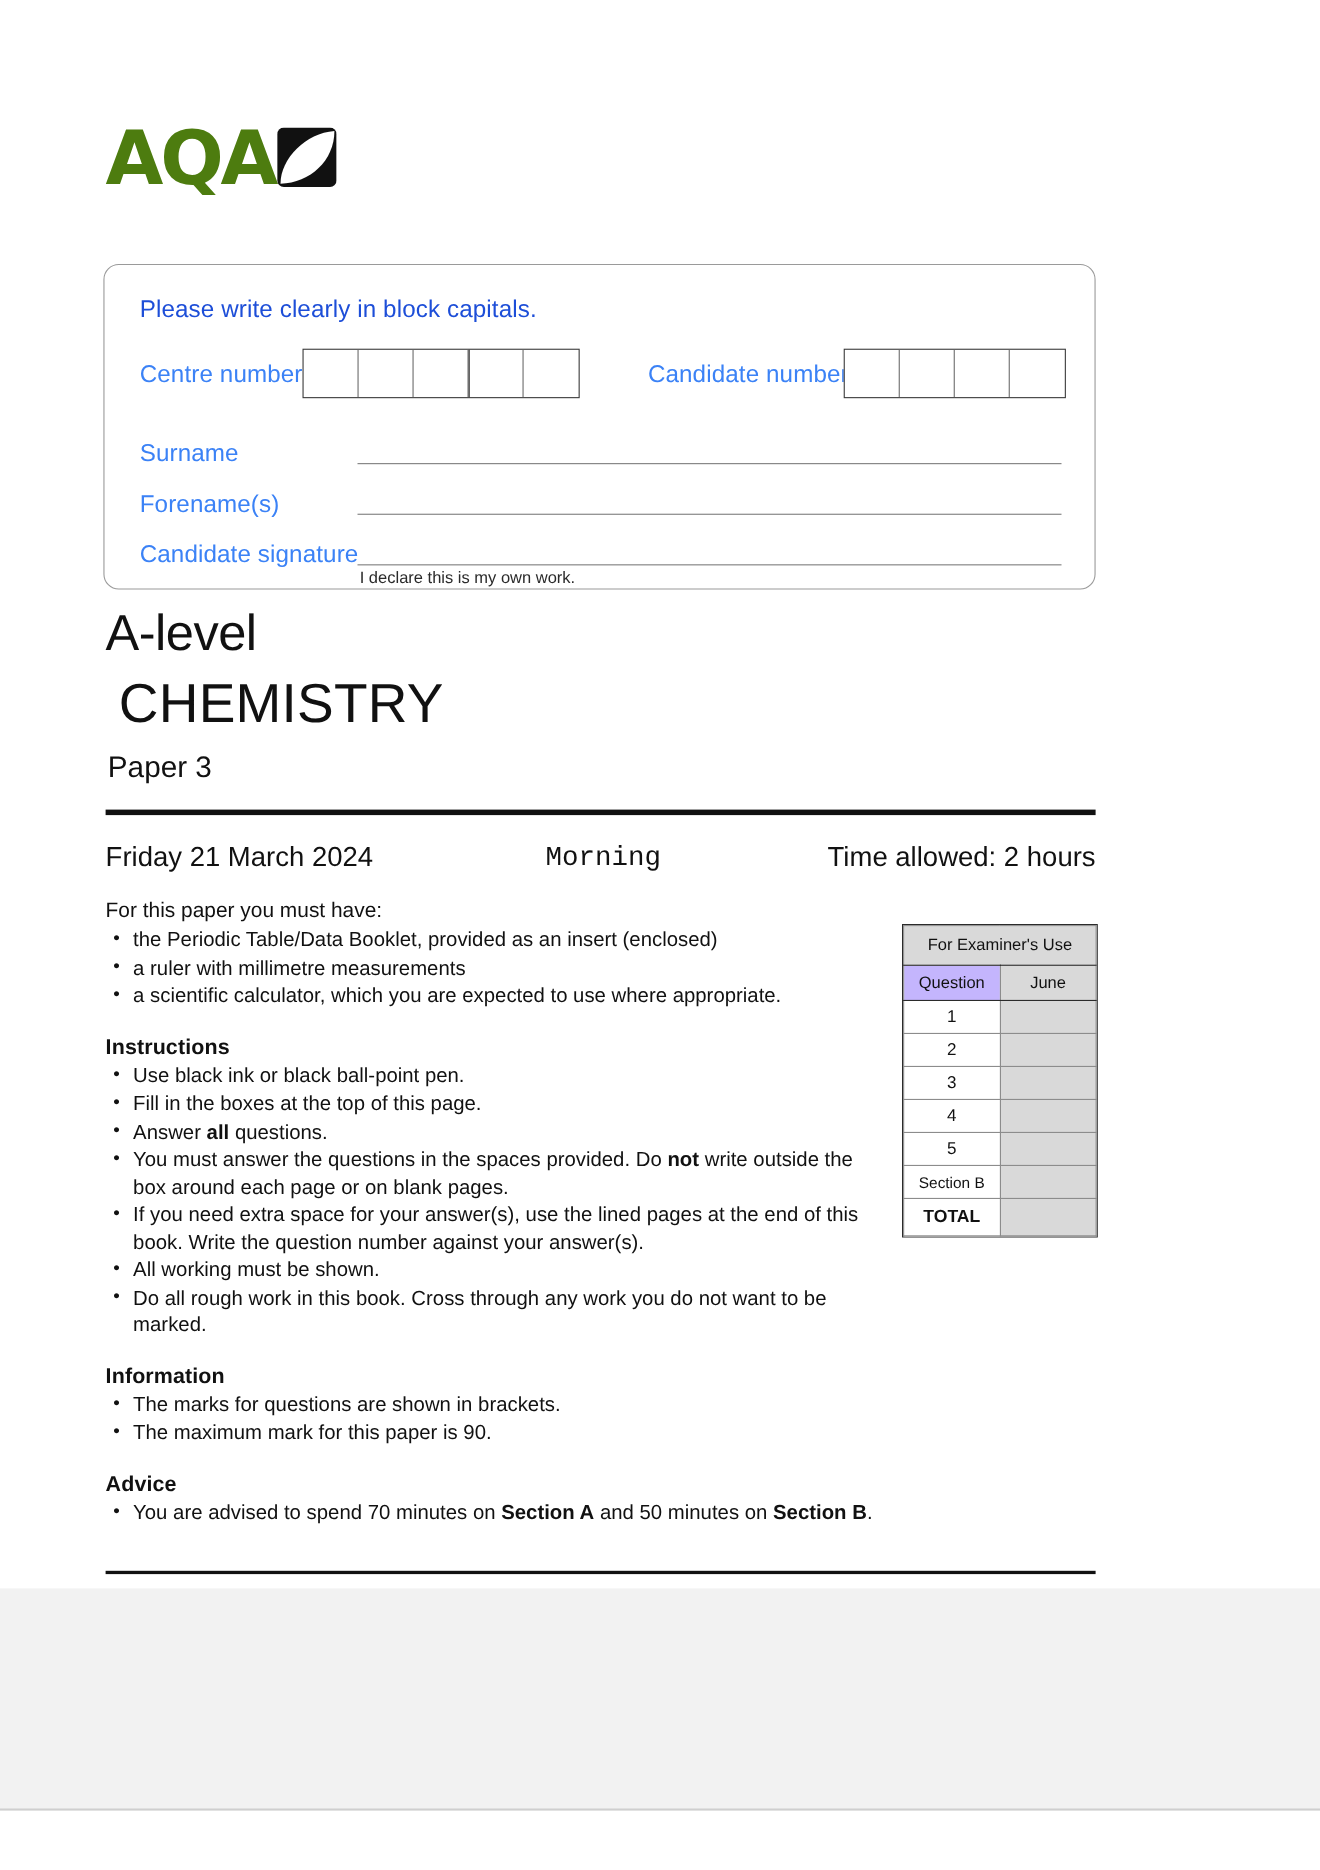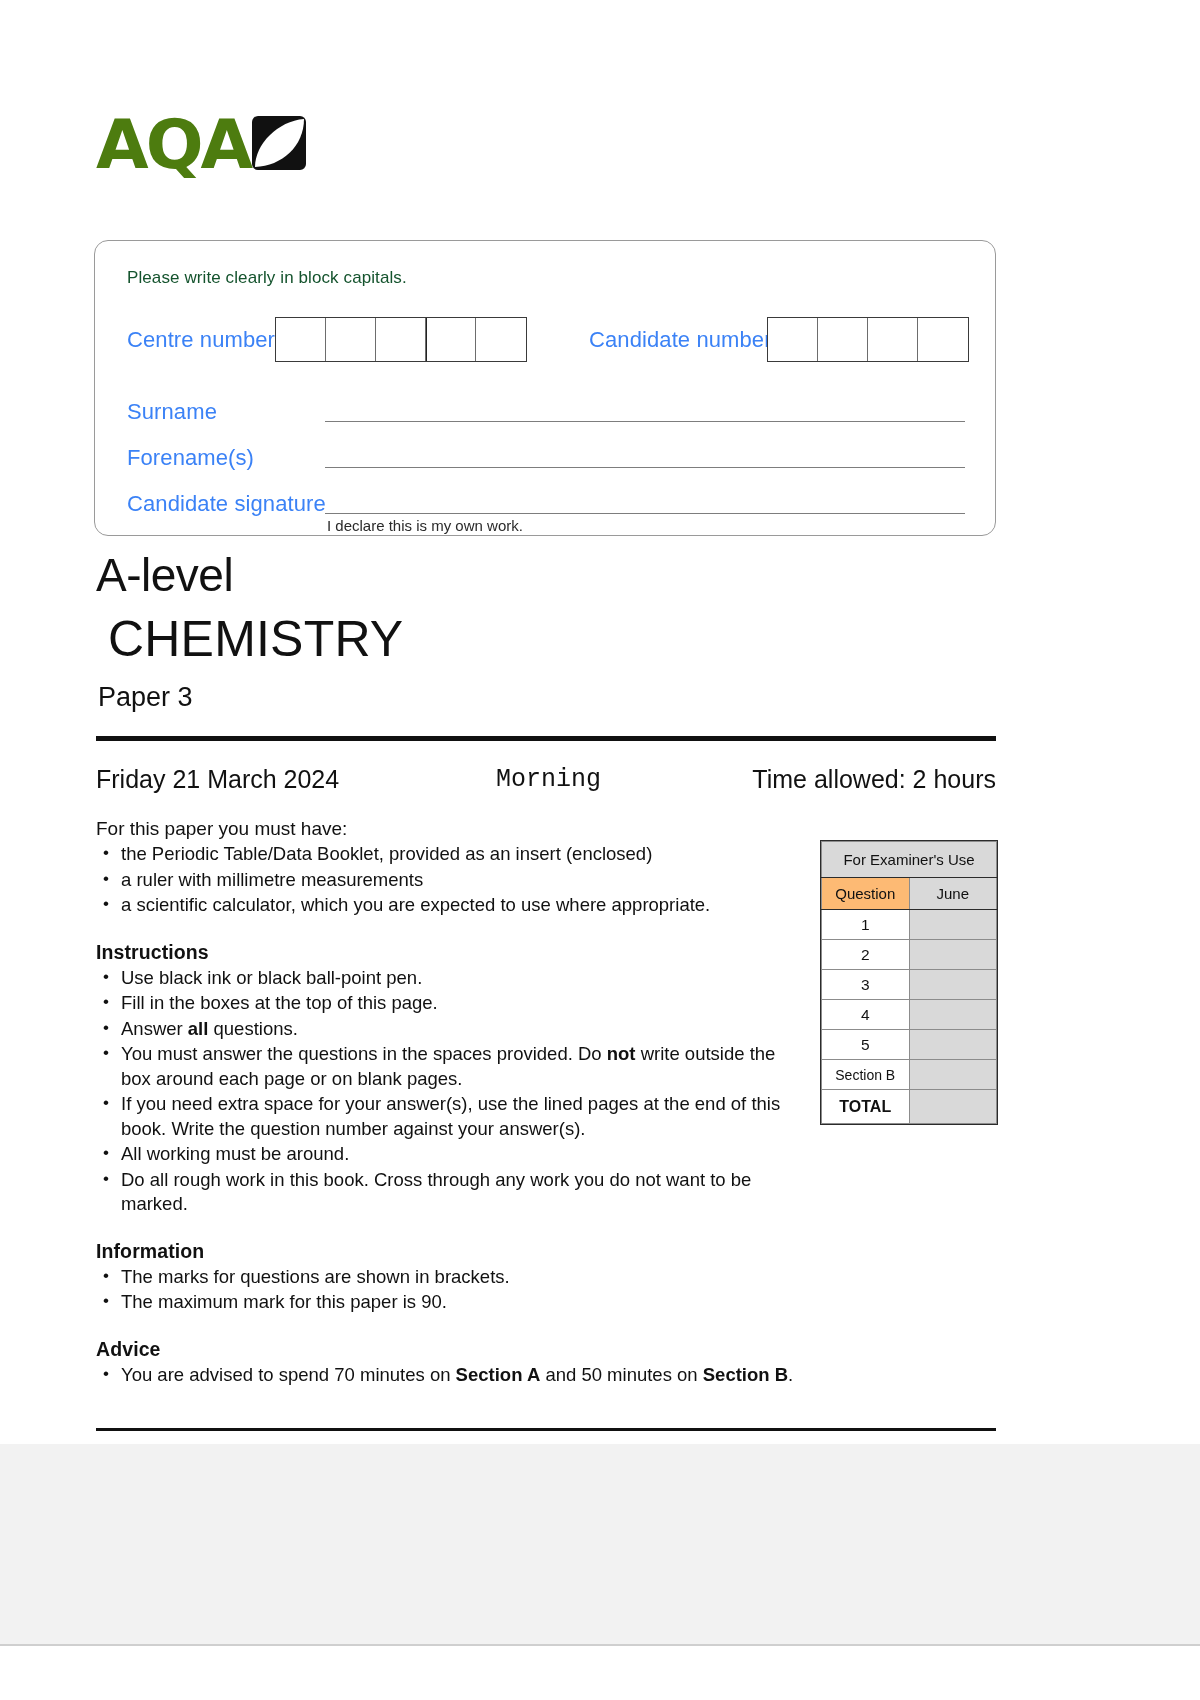--- a/index.html
+++ b/index.html
@@ -46,22 +46,22 @@
     position: absolute;
     left: 94px; top: 240px;
     width: 902px; height: 296px;
     border: 1.5px solid #9a9a9a;
     border-radius: 14px;
     background: #fff;
   }
   .details-instr {
     position: absolute;
     left: 32px; top: 27px;
-    font-size: 17px;
-    color: #14532d;
+    font-size: 22px;
+    color: #1d4ed8;
     letter-spacing: .1px;
   }
   .lbl {
     position: absolute;
     font-size: 22px;
     color: #3b82f6;
     letter-spacing: .1px;
     white-space: nowrap;
   }
   .lbl-centre  { left: 32px;  top: 86px; }
@@ -204,21 +204,21 @@
     font-weight: 400;
     color: #111;
   }
   .extable .hdr-main {
     background: #d9d9d9;
     font-size: 15px;
     height: 36px;
     border-bottom: 1.4px solid #2b2b2b;
   }
   .extable .hdr-q, .extable .hdr-m {
-    background: #fdba74;
+    background: #c4b5fd;
     font-size: 15px;
     height: 32px;
     border-bottom: 1.4px solid #2b2b2b;
   }
   .extable .hdr-m { background: #d9d9d9; }
   .extable td.qcell {
     background: #fff;
     width: 50%;
     font-size: 15.5px;
   }
@@ -325,21 +325,21 @@
 
     <div class="gap"></div>
 
     <div class="sec-head">Instructions</div>
     <ul class="blist">
       <li>Use black ink or black ball-point pen.</li>
       <li>Fill in the boxes at the top of this page.</li>
       <li>Answer <b>all</b> questions.</li>
       <li>You must answer the questions in the spaces provided.  Do <b>not</b> write outside the box around each page or on blank pages.</li>
       <li>If you need extra space for your answer(s), use the lined pages at the end of this book.  Write the question number against your answer(s).</li>
-      <li>All working must be around.</li>
+      <li>All working must be shown.</li>
       <li>Do all rough work in this book.  Cross through any work you do not want to be marked.</li>
     </ul>
 
     <div class="gap"></div>
 
     <div class="sec-head">Information</div>
     <ul class="blist">
       <li>The marks for questions are shown in brackets.</li>
       <li>The maximum mark for this paper is 90.</li>
     </ul>

